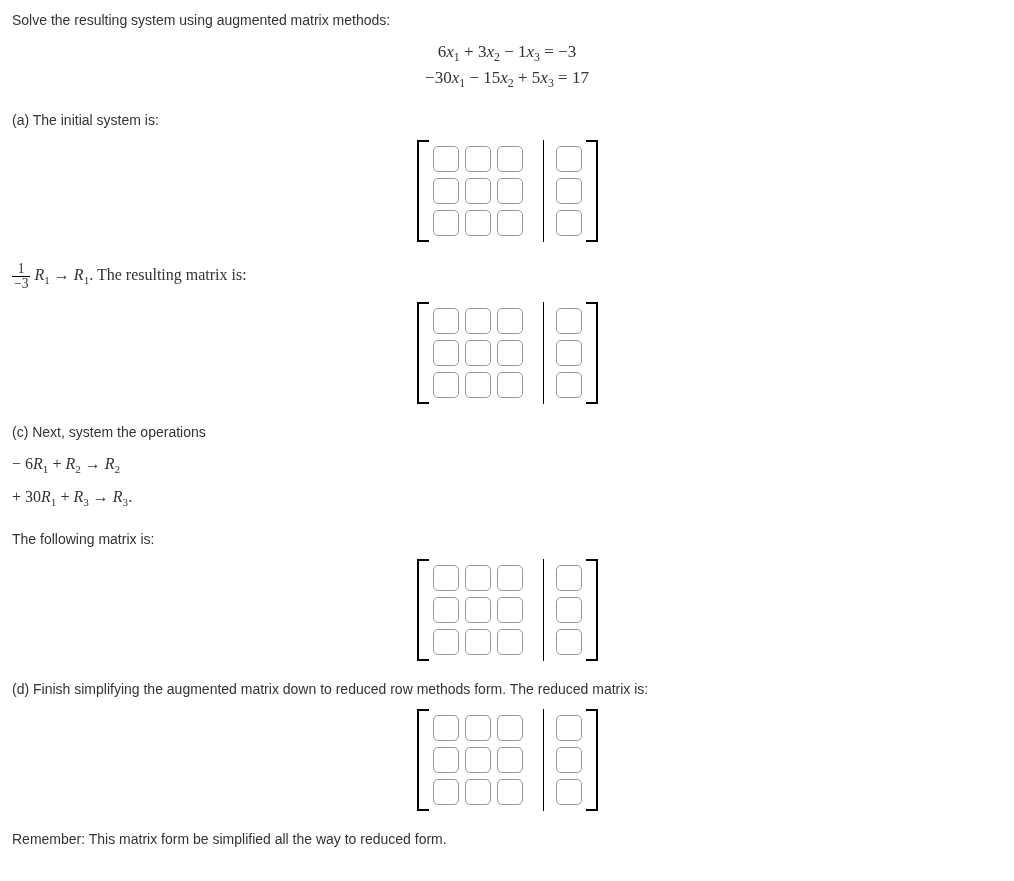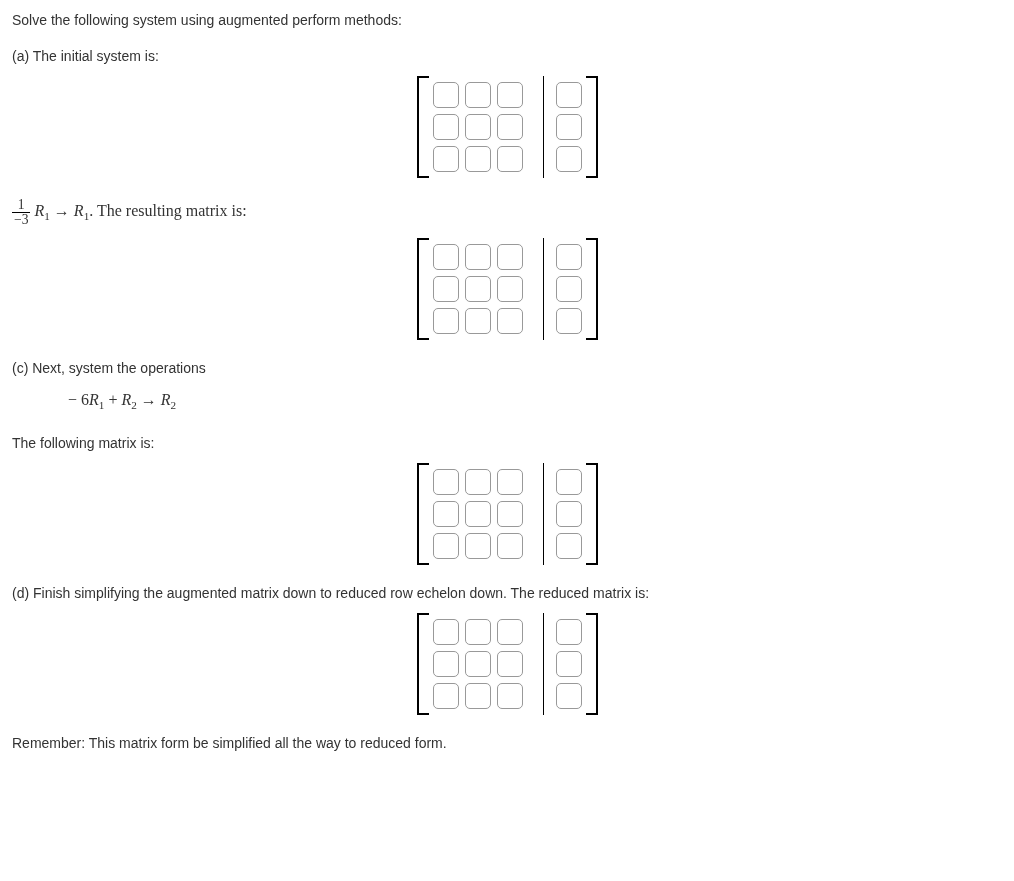--- a/index.html
+++ b/index.html
@@ -19,21 +19,20 @@
     font-family: "Cambria Math", "STIXGeneral", "Times New Roman", serif;
     font-size: 17px;
     margin: 8px 0 20px 0;
     line-height: 1.4;
   }
   .sub { font-size: 0.7em; vertical-align: sub; }
   .part-label {
     margin: 18px 0 8px 0;
   }
   .ops-indent {
-    margin-left: 56px;
     font-family: "Cambria Math", "STIXGeneral", "Times New Roman", serif;
     font-size: 16px;
     line-height: 2;
   }
   .matrix-wrap {
     width: 100%;
     text-align: center;
     margin: 12px 0 20px 0;
   }
   .matrix {
@@ -83,23 +82,25 @@
     text-align: center;
     font-size: 0.85em;
     line-height: 1;
   }
   .frac .num { display:block; border-bottom:1px solid #000; padding:0 2px;}
   .frac .den { display:block; padding:0 2px;}
 </style>
 </head>
 <body>
 
-<div class="problem-text">Solve the following system using augmented perform methods:</div>
+<div class="problem-text">Solve the resulting system using augmented matrix methods:</div>
 
 <div class="eq-block">
+  <div>6<span style="font-style:italic">x</span><span class="sub">1</span> + 3<span style="font-style:italic">x</span><span class="sub">2</span> − 1<span style="font-style:italic">x</span><span class="sub">3</span> = −3</div>
+  <div>−30<span style="font-style:italic">x</span><span class="sub">1</span> − 15<span style="font-style:italic">x</span><span class="sub">2</span> + 5<span style="font-style:italic">x</span><span class="sub">3</span> = 17</div>
 </div>
 
 <div class="part-label">(a) The initial system is:</div>
 
 <div class="matrix-wrap">
   <div class="matrix">
     <div class="bracket left"></div>
     <div class="mgrid">
       <input class="cell" style="">
         <input class="cell" style="">
@@ -145,20 +146,21 @@
       <input class="cell" style="">
       <input class="cell" style="">
     </div>
     <div class="bracket right"></div>
   </div>
 </div>
 
 <div class="part-label">(c) Next, system the operations</div>
 <div class="ops-indent">
   <div>− 6<span style="font-style:italic">R</span><span class="sub">1</span> + <span style="font-style:italic">R</span><span class="sub">2</span> → <span style="font-style:italic">R</span><span class="sub">2</span></div>
+  <div>+ 30<span style="font-style:italic">R</span><span class="sub">1</span> + <span style="font-style:italic">R</span><span class="sub">3</span> → <span style="font-style:italic">R</span><span class="sub">3</span>.</div>
 </div>
 <div class="part-label">The following matrix is:</div>
 
 <div class="matrix-wrap">
   <div class="matrix">
     <div class="bracket left"></div>
     <div class="mgrid">
       <input class="cell" style="">
         <input class="cell" style="">
         <input class="cell" style="">
@@ -172,21 +174,21 @@
     <div class="aug-sep-spacer"></div>
     <div class="augcol">
       <input class="cell" style="">
       <input class="cell" style="">
       <input class="cell" style="">
     </div>
     <div class="bracket right"></div>
   </div>
 </div>
 
-<div class="part-label">(d) Finish simplifying the augmented matrix down to reduced row echelon down. The reduced matrix is:</div>
+<div class="part-label">(d) Finish simplifying the augmented matrix down to reduced row methods form. The reduced matrix is:</div>
 
 <div class="matrix-wrap">
   <div class="matrix">
     <div class="bracket left"></div>
     <div class="mgrid">
       <input class="cell" style="">
         <input class="cell" style="">
         <input class="cell" style="">
       <input class="cell" style="">
         <input class="cell" style="">

